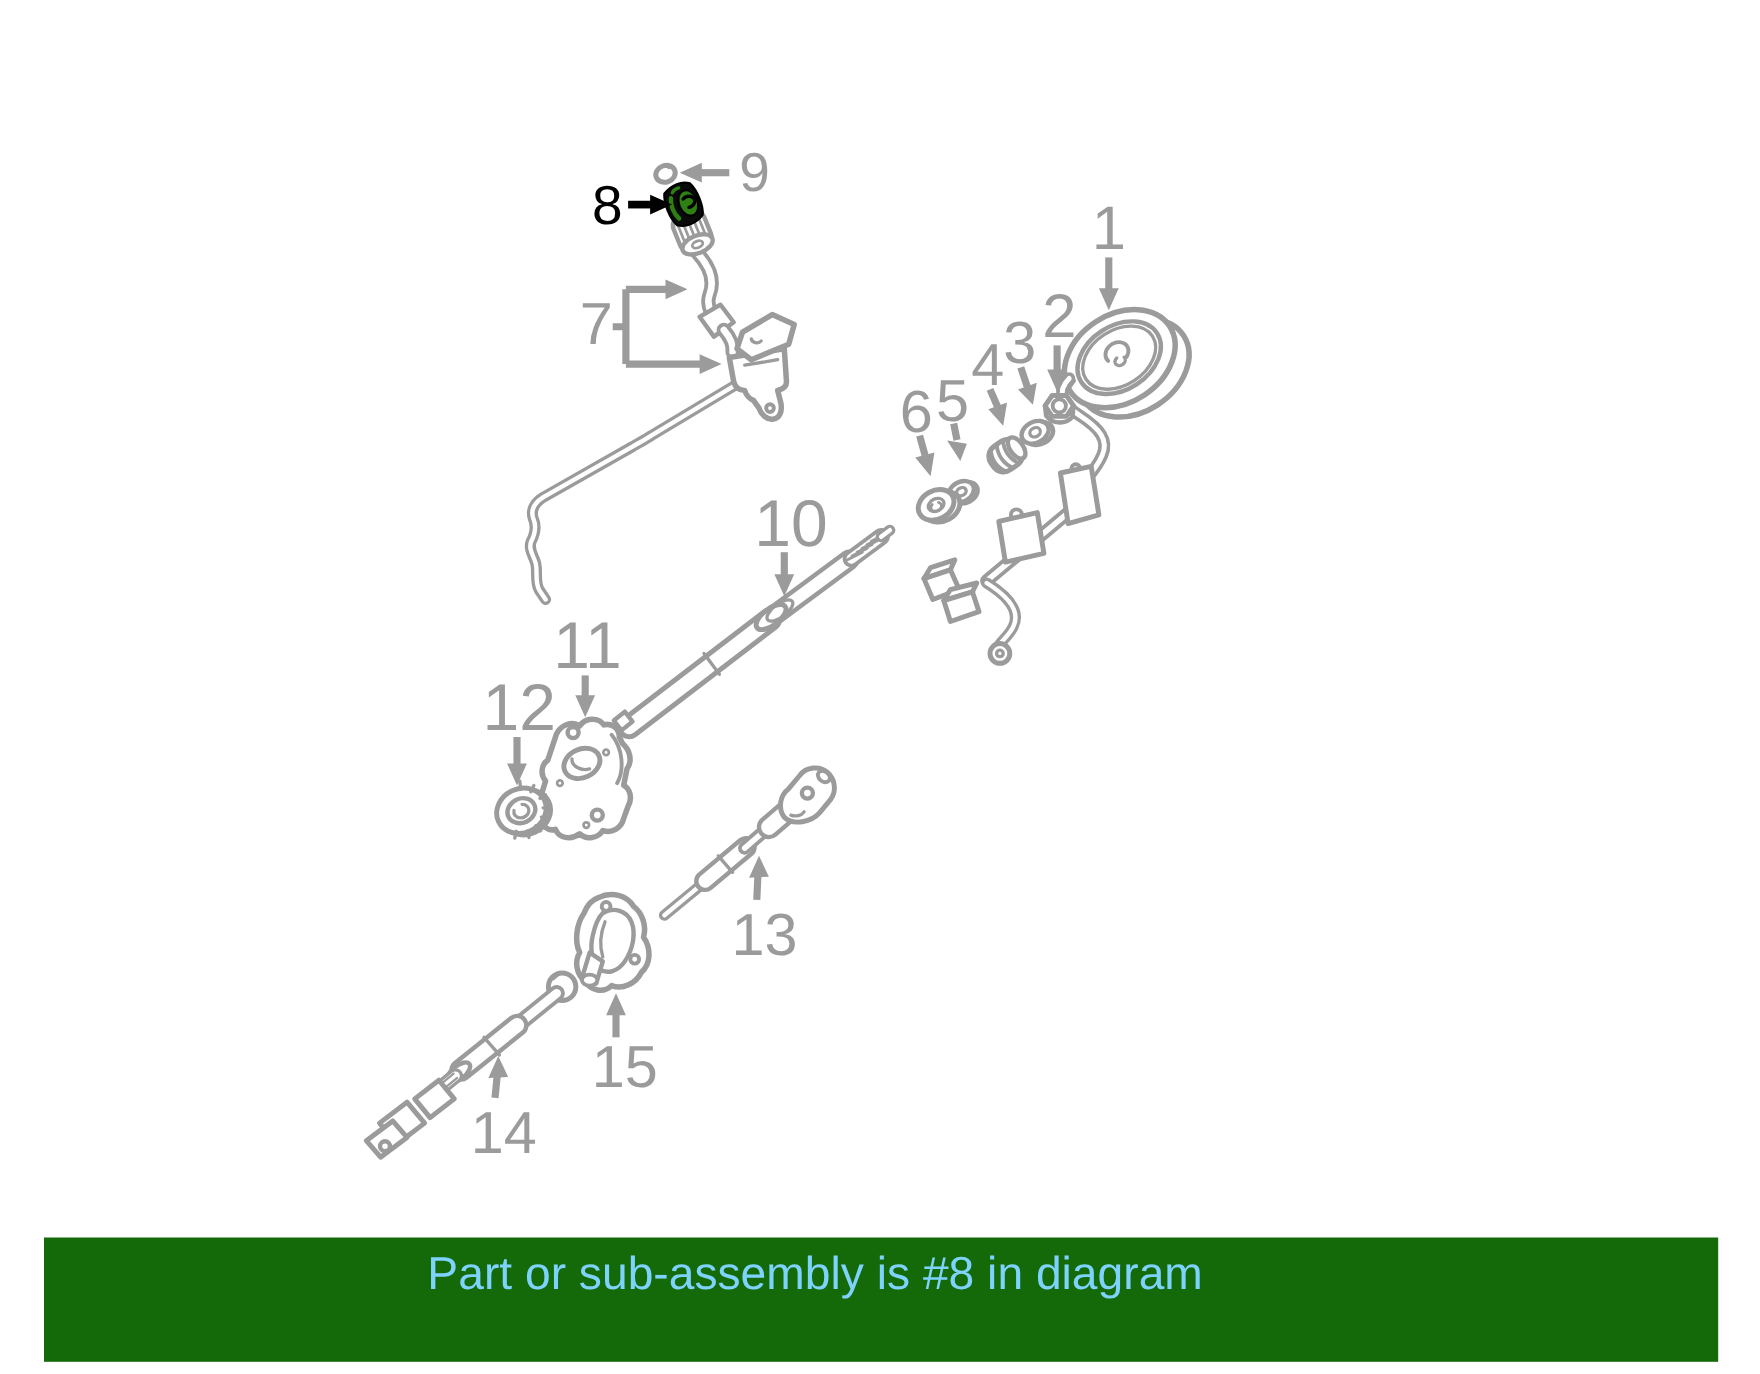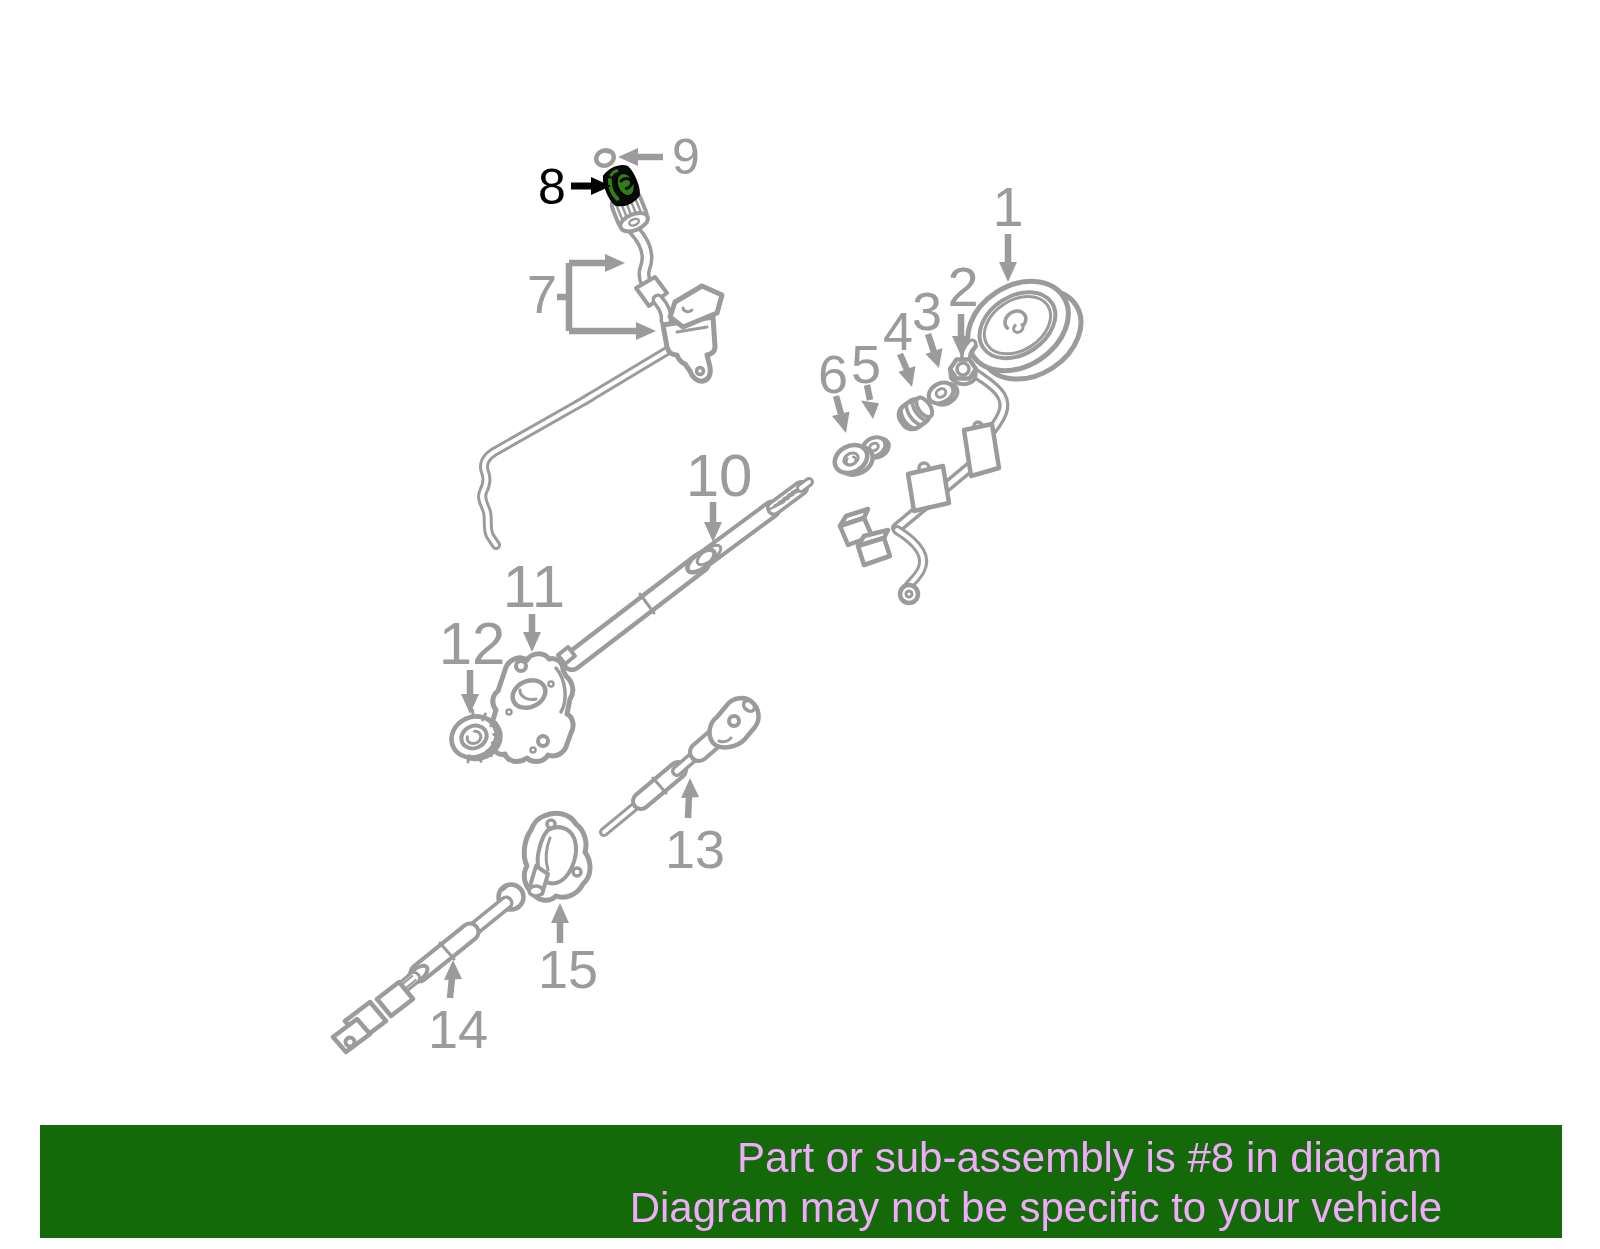--- a/index.html
+++ b/index.html
@@ -16,21 +16,21 @@
   .tube{fill:none;stroke-linecap:round;stroke-linejoin:round;}
   .ln{stroke:#9b9b9b;fill:none;stroke-linecap:round;stroke-linejoin:round;}
   .fw{stroke:#9b9b9b;fill:#ffffff;stroke-linecap:round;stroke-linejoin:round;}
   .arrowline{stroke:#9b9b9b;stroke-width:6.5;fill:none;stroke-linecap:butt;}
   .arrowhead{fill:#9b9b9b;stroke:none;}
   #banner{
     position:absolute;left:40px;top:1125px;width:1522px;height:113px;
     background:#146908;
   }
   #banner .inner{
-    width:1402px;text-align:right;color:#f0abfc;
+    width:1402px;text-align:center;color:#7dd3fc;
     font-size:42px;line-height:50px;padding-top:8px;
     font-family:"Liberation Sans", sans-serif;
   }
 </style>
 </head>
 <body>
 
 <svg id="diagram" width="1600" height="1249" viewBox="0 0 1600 1249">
 
   <g>
@@ -293,15 +293,14 @@
   <text class="co" x="534" y="607" font-size="60">11</text>
   <text class="co" x="472" y="664" font-size="60">12</text>
   <text class="co" x="695" y="868" font-size="54">13</text>
   <text class="co" x="458" y="1048" font-size="54">14</text>
   <text class="co" x="568" y="988" font-size="54">15</text>
 </svg>
 
 <div id="banner">
   <div class="inner">
     <div>Part or sub-assembly is #8 in diagram</div>
-    <div>Diagram may not be specific to your vehicle</div>
   </div>
 </div>
 
 </body></html>

